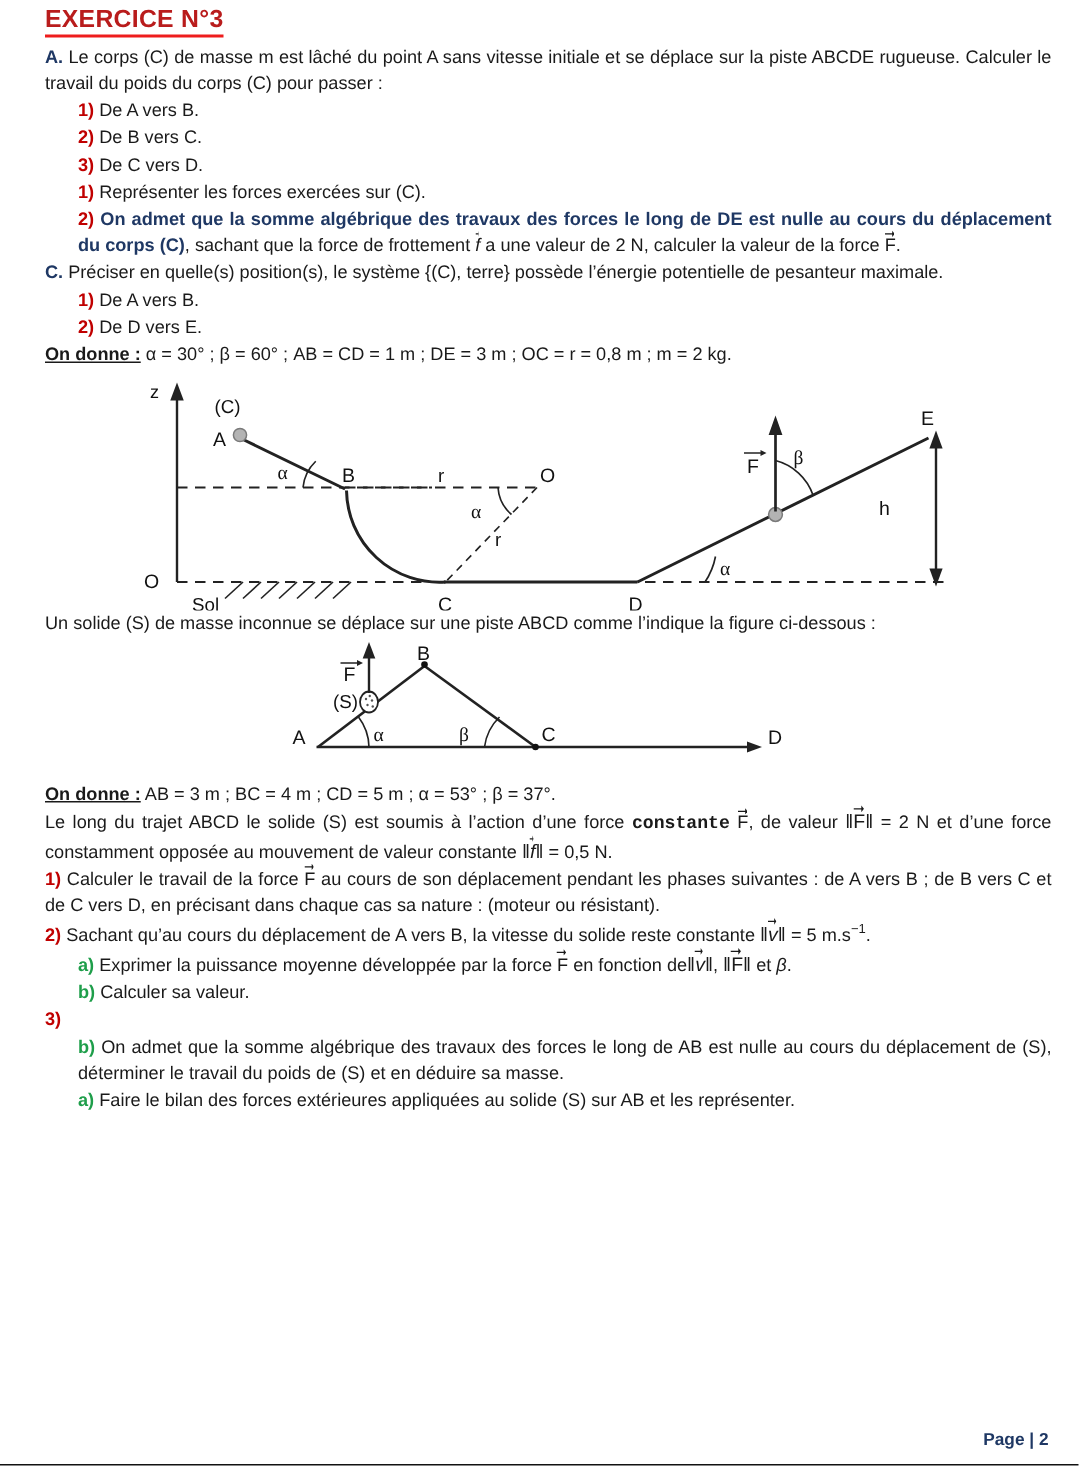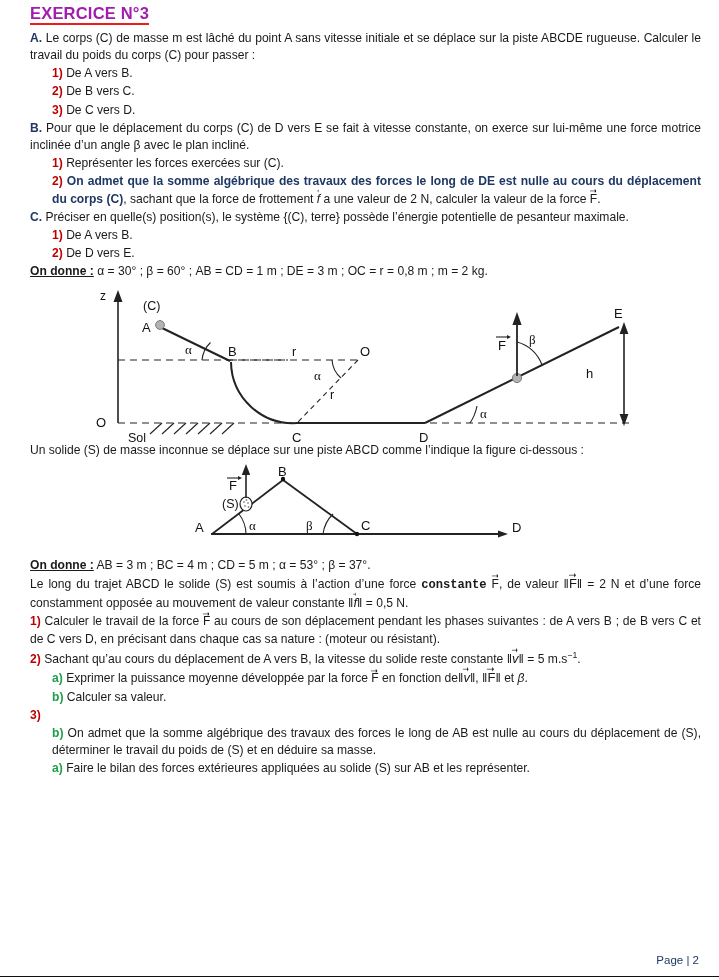--- a/index.html
+++ b/index.html
@@ -18,21 +18,21 @@
   .page {
     position: relative;
     width: 719px;
     height: 980px;
     box-sizing: border-box;
     padding: 0 18px 0 30px;
   }
   h1.ex-title {
     font-size: 16.5px;
     font-weight: bold;
-    color: #a21caf;
+    color: #b91c1c;
     margin: 4px 0 2px 0;
     letter-spacing: 0.2px;
     display: inline-block;
     border-bottom: 2px solid #ee1c1c;
     padding-bottom: 0px;
     line-height: 1.15;
   }
   .title-wrap { margin-bottom: 3px; }
   p, .line {
     font-size: 12.1px;
@@ -86,21 +86,21 @@
   .footer .rule {
     position: absolute;
     left: 0; right: 0; bottom: 3px;
     border-top: 1.6px solid #111;
   }
   .footer .pagenum {
     position: absolute;
     right: 20px;
     bottom: 14px;
     font-size: 11.5px;
-    font-weight: normal;
+    font-weight: bold;
     color: #1f3864;
     margin-top: 40px;
   }
 </style>
 </head>
 <body>
 
 <div class="page">
 
   <div class="title-wrap">
@@ -118,24 +118,20 @@
   </p>
   <p class="line lvl1">
     <span class="mk-red">2)</span>
     <span>De B vers C.</span>
   </p>
   <p class="line lvl1">
     <span class="mk-red">3)</span>
     <span>De C vers D.</span>
   </p>
 
-  <p class="line lvl0">
-    <span class="mk-blue">B.</span>
-    <span>Pour que le déplacement du corps (C) de D vers E se fait à vitesse constante, on exerce sur lui-même une force motrice inclinée d’un angle β avec le plan incliné.</span>
-  </p>
 
   <p class="line lvl1">
     <span class="mk-red">1)</span>
     <span>Représenter les forces exercées sur (C).</span>
   </p>
 
   <p class="line lvl1">
     <span class="mk-red">2)</span>
     <span class="bold-blue">On admet que la somme algébrique des travaux des forces le long de DE est nulle au cours du déplacement du corps (C)</span><span>, sachant que la force de frottement </span><span class="vecwrap"><span class="vbar">
           <svg viewBox="0 0 20 8" preserveAspectRatio="none">

